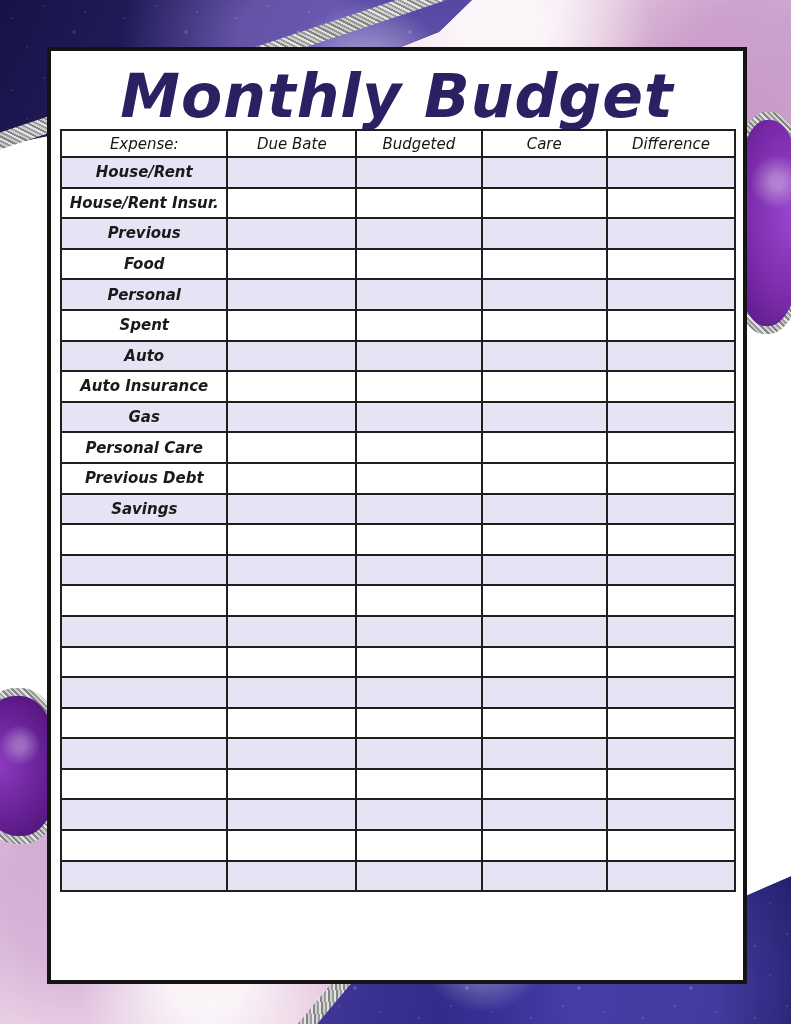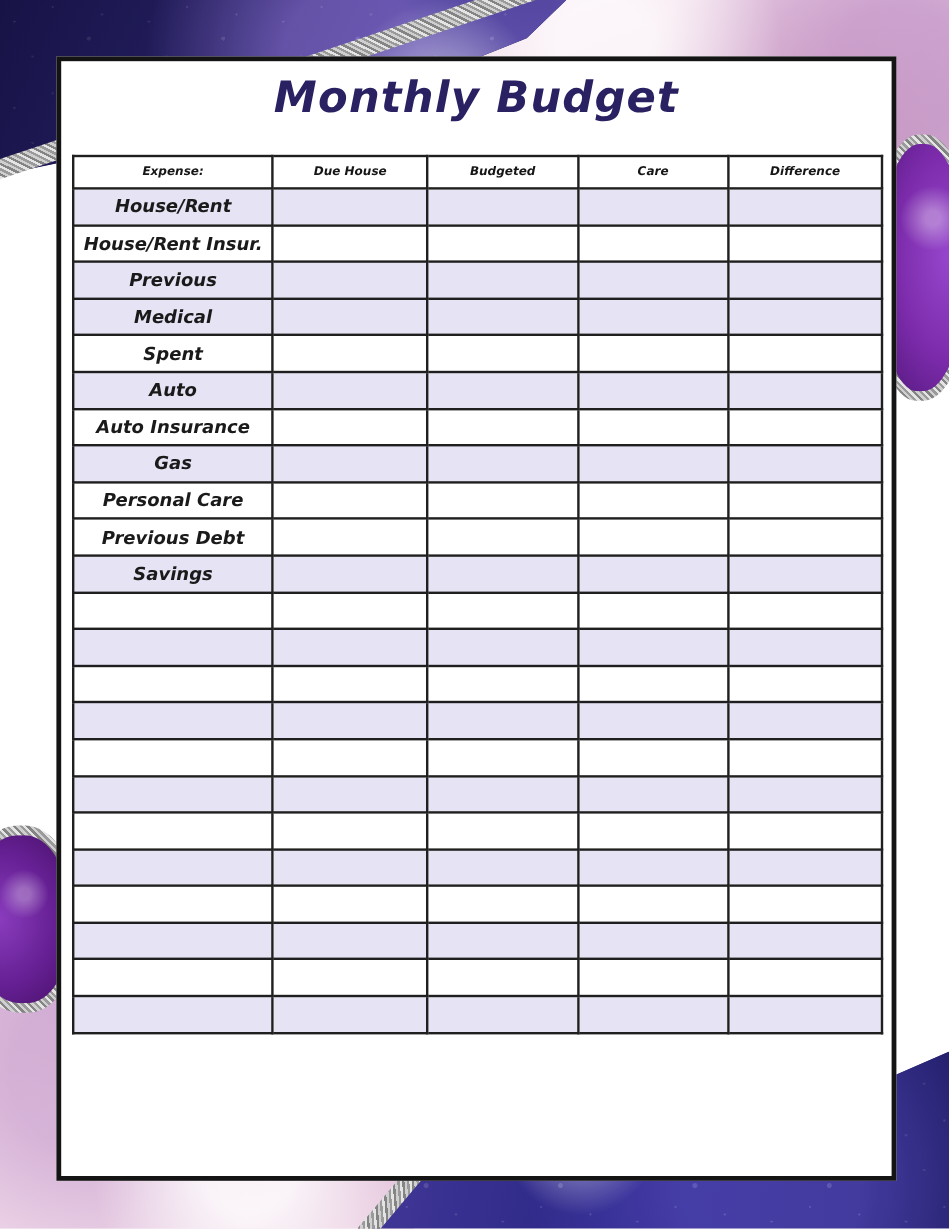--- a/index.html
+++ b/index.html
@@ -117,21 +117,21 @@
   
   .sheet{
     position:absolute;left:47px;top:47px;width:700px;height:937px;
     background:var(--sheet-bg);
     border:4px solid #141414;
     z-index:5;
   }
   .title{
     margin-top:10px;
     text-align:center;
-    font-size:36px;
+    font-size:60px;
     font-weight:700;
     font-style:italic;
     letter-spacing:1px;
     color:var(--title-color);
     font-family:"DejaVu Sans",sans-serif;
   }
   table.budget{
     position:absolute;left:9px;top:78px;width:676px;
     border-collapse:collapse;
     table-layout:fixed;
@@ -144,22 +144,22 @@
   table.budget th, table.budget td{
     border:2px solid var(--table-border);
     text-align:center;
     vertical-align:middle;
     font-style:italic;
     overflow:hidden;
     white-space:nowrap;
   }
   table.budget th{
     height:27px;
-    font-size:10px;
-    font-weight:700;
+    font-size:15px;
+    font-weight:400;
     color:#161616;
     background:var(--row-plain);
   }
   table.budget td{
     height:30.6px;
     font-size:15px;
     font-weight:700;
     color:#1a1a1a;
   }
   tr.shaded td{background:var(--row-shade);}
@@ -187,21 +187,21 @@
     <colgroup>
       <col class="c0">
         <col class="c1">
         <col class="c2">
         <col class="c3">
         <col class="c4">
     </colgroup>
     <thead>
       <tr id="header-row">
           <th>Expense:</th>
-          <th>Due House</th>
+          <th>Due Bate</th>
           <th>Budgeted</th>
           <th>Care</th>
           <th>Difference</th>
         </tr>
     </thead>
     <tbody id="table-body">
         <tr class="shaded">
           <td>House/Rent</td>
           <td></td>
           <td></td>
@@ -215,22 +215,29 @@
           <td></td>
           <td></td>
         </tr>
         <tr class="shaded">
           <td>Previous</td>
           <td></td>
           <td></td>
           <td></td>
           <td></td>
         </tr>
-        <tr class="shaded">
-          <td>Medical</td>
+        <tr class="plain">
+          <td>Food</td>
+          <td></td>
+          <td></td>
+          <td></td>
+          <td></td>
+        </tr>
+        <tr class="shaded">
+          <td>Personal</td>
           <td></td>
           <td></td>
           <td></td>
           <td></td>
         </tr>
         <tr class="plain">
           <td>Spent</td>
           <td></td>
           <td></td>
           <td></td>

